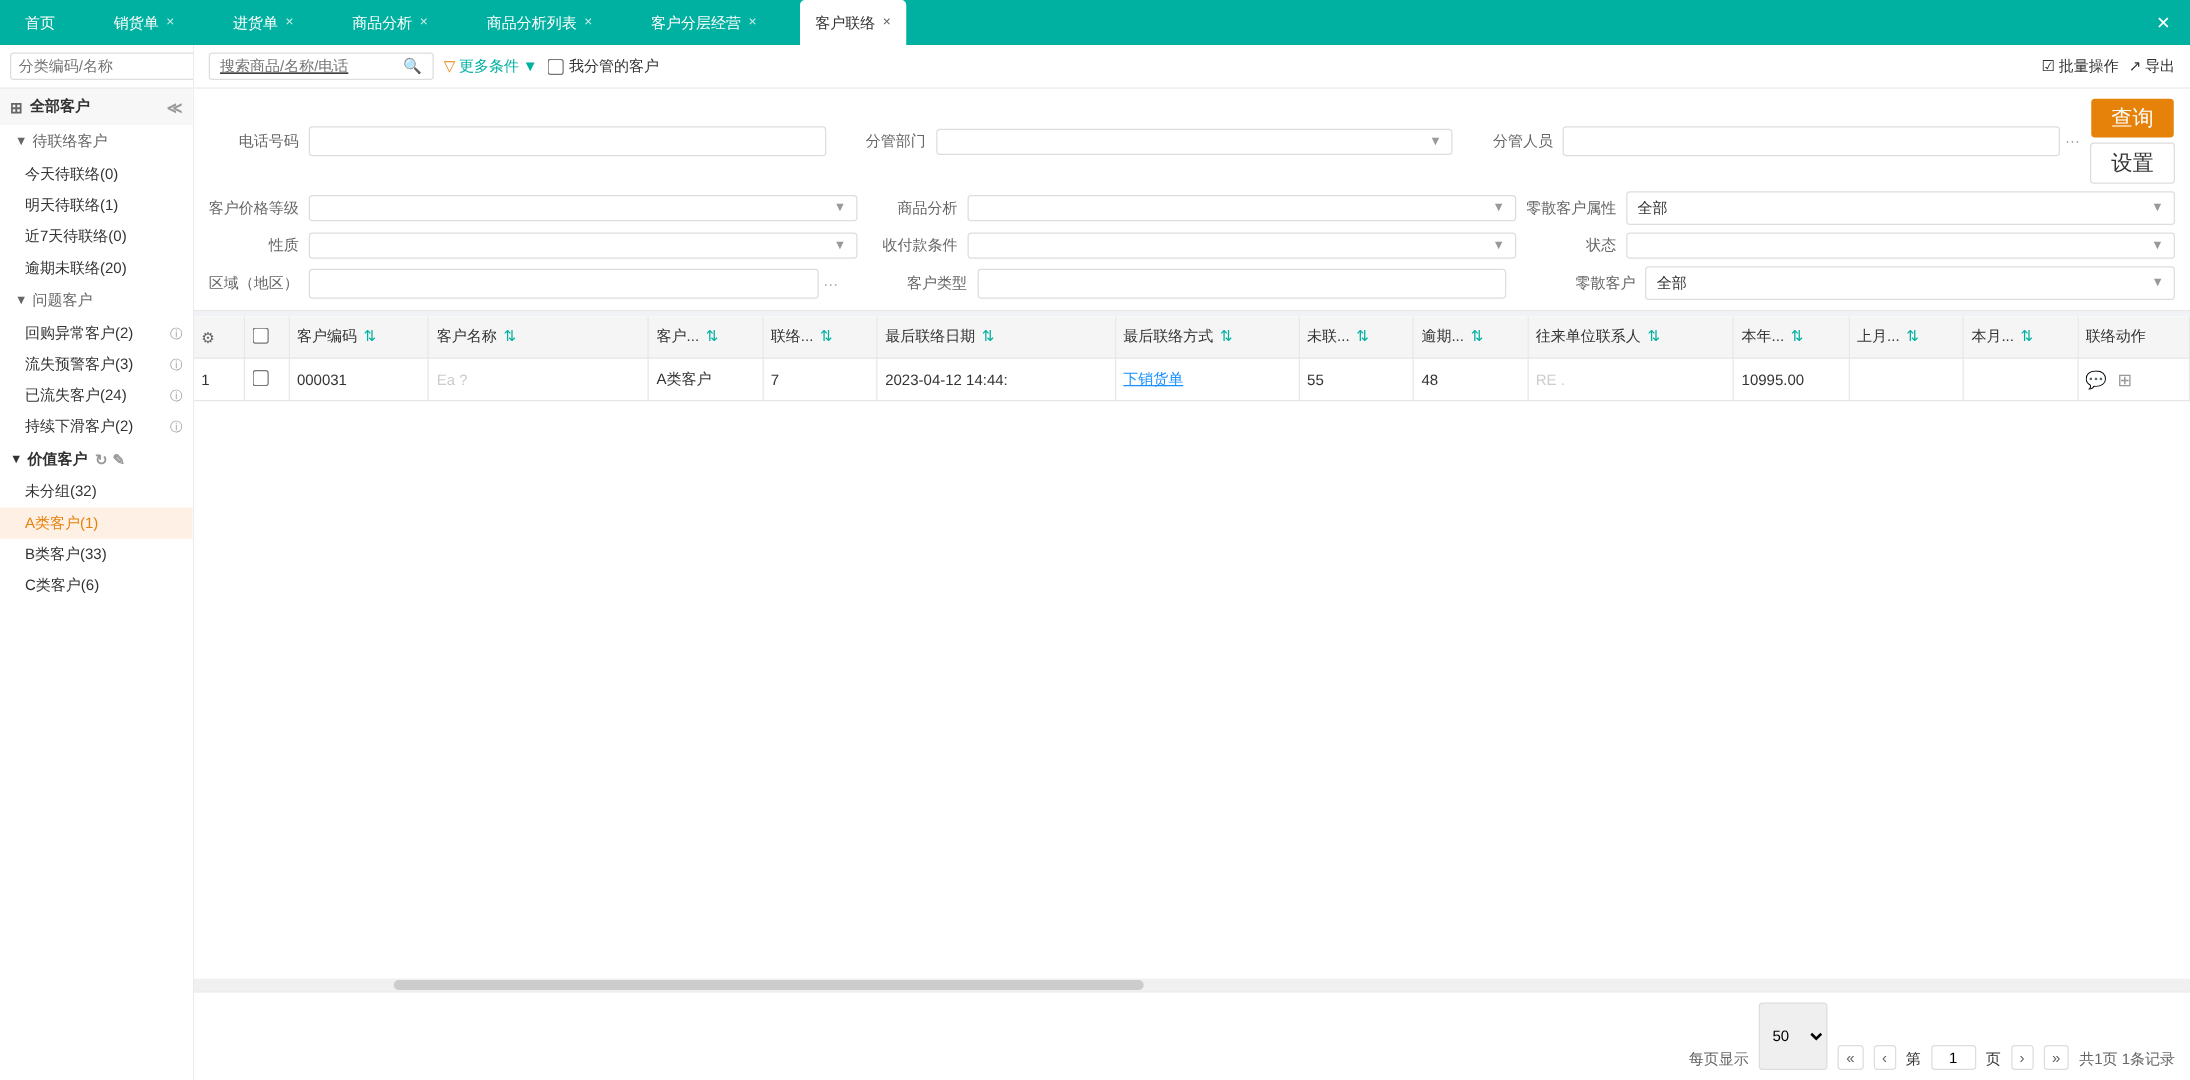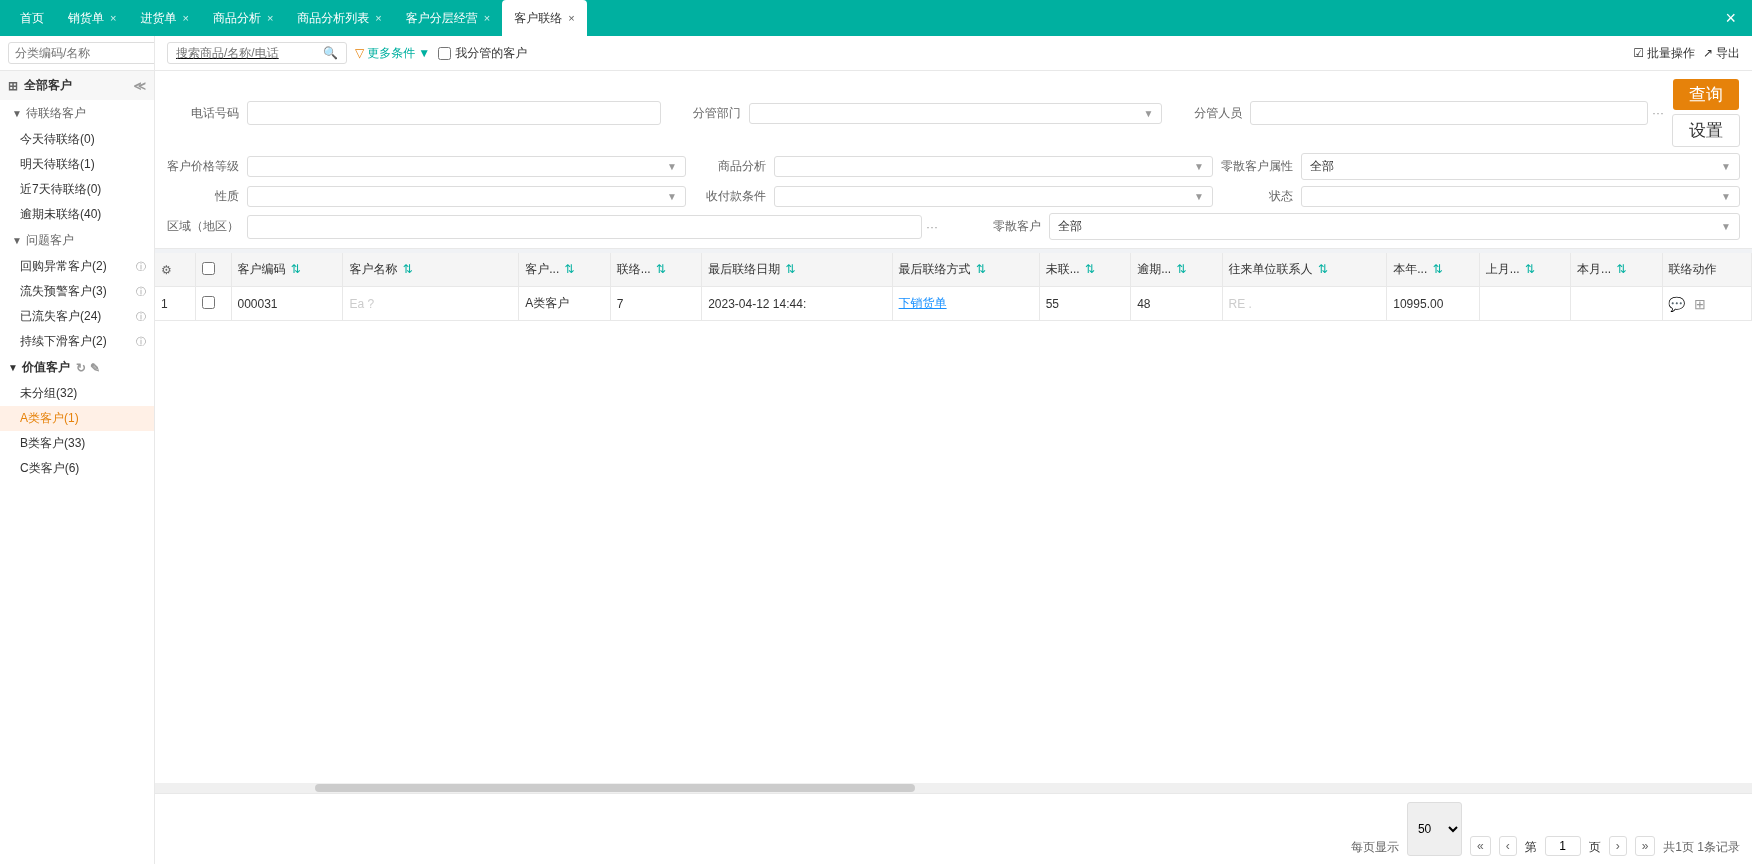--- a/index.html
+++ b/index.html
@@ -1,19 +1,19 @@
 <!DOCTYPE html>
 <html><head>
   <meta charset="utf-8">
   <style>
     * { box-sizing: border-box; margin: 0; padding: 0; font-family: 'Microsoft YaHei', Arial, sans-serif; font-size: 12px; }
     body { background: #f0f2f5; width: 1752px; height: 864px; overflow: hidden; }
     
     
-    .top-nav { display: flex; align-items: center; background: #00b0a0; height: 36px; padding: 0 8px; }
+    .top-nav { display: flex; align-items: center; background: #00b0a0; height: 36px; padding: 0 8px; gap: 23px; }
     .top-nav .nav-item { color: white; padding: 0 12px; height: 36px; display: flex; align-items: center; cursor: pointer; font-size: 13px; white-space: nowrap; }
     .top-nav .nav-item.active { background: white; color: #333; border-radius: 4px 4px 0 0; }
     .top-nav .nav-item .close-x { margin-left: 6px; font-size: 11px; opacity: 0.8; }
     .top-nav .nav-spacer { flex: 1; }
     .top-nav .close-btn { color: white; font-size: 18px; cursor: pointer; padding: 0 8px; }
 
     
     .main-layout { display: flex; height: calc(864px - 36px); }
 
     
@@ -150,21 +150,21 @@
     <div class="sidebar-item">
       <span>今天待联络(0)</span>
     </div>
     <div class="sidebar-item">
       <span>明天待联络(1)</span>
     </div>
     <div class="sidebar-item">
       <span>近7天待联络(0)</span>
     </div>
     <div class="sidebar-item">
-      <span>逾期未联络(40)</span>
+      <span>逾期未联络(20)</span>
     </div>
 
     <div class="sidebar-group-label">
       <span class="arrow">▼</span>
       <span>问题客户</span>
     </div>
     <div class="sidebar-item">
       <span>回购异常客户(2)</span>
       <span class="info-icon">ⓘ</span>
     </div>
@@ -299,20 +299,24 @@
             <span class="filter-select-arrow">▼</span>
           </div>
         </div>
       </div>
 
       <div class="filter-row">
         <div class="filter-field">
           <span class="filter-label">区域（地区）</span>
           <input class="filter-input" type="text" style="flex: 1 1 0%;">
           <span style="margin-left:4px;color:#999;cursor:pointer;">···</span>
+        </div>
+        <div class="filter-field">
+          <span class="filter-label">客户类型</span>
+          <input class="filter-input" type="text" style="">
         </div>
         <div class="filter-field">
           <span class="filter-label">零散客户</span>
           <div class="filter-select" style="flex:2;">
             <span class="filter-select-value">全部</span>
             <span class="filter-select-arrow">▼</span>
           </div>
         </div>
       </div>
     </div>

